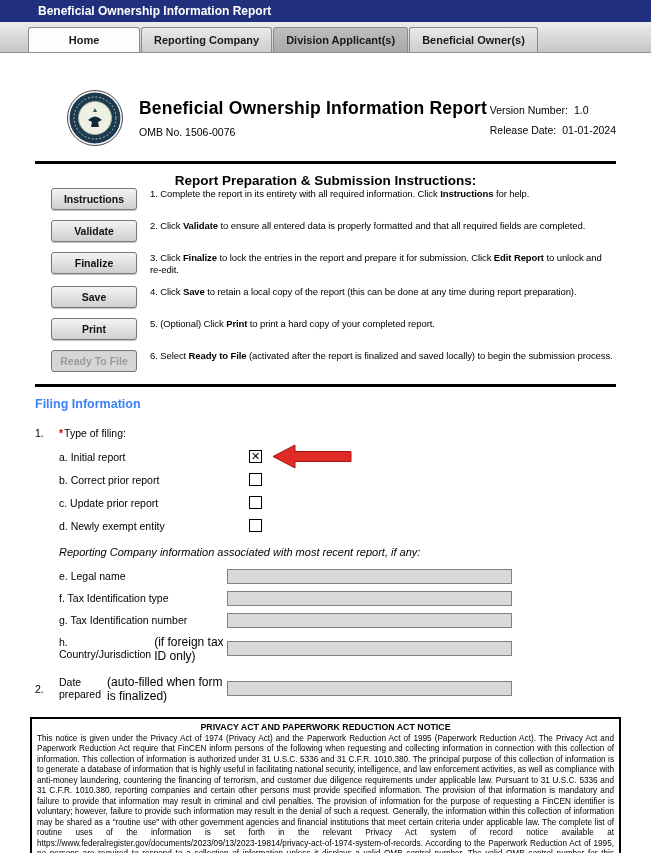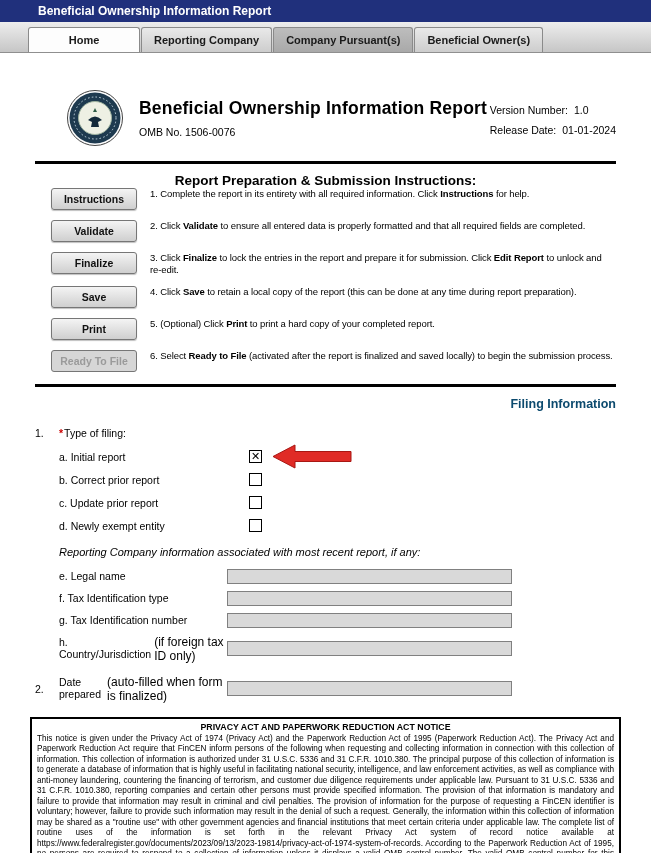--- a/index.html
+++ b/index.html
@@ -35,21 +35,21 @@
   .instructions-heading{text-align:center;font-size:13.5px;font-weight:bold;}
   .instr-row{display:flex;align-items:flex-start;margin-bottom:10px;}
   .instr-row:last-child{margin-bottom:2px;}
   .form-btn{width:86px;height:22px;margin-left:16px;flex:none;font-family:inherit;font-size:10.5px;
             font-weight:bold;color:#111;background:linear-gradient(#f4f4f4,#cfcfcf);
             border:1px solid #767676;border-radius:3px;box-shadow:0 1px 1px rgba(0,0,0,.25);cursor:pointer;}
   .form-btn.disabled{color:#9a9a9a;background:#d6d6d6;box-shadow:none;}
   .instr-text{font-size:9.5px;margin-left:13px;line-height:1.25;letter-spacing:-.1px;padding-right:2px;}
 
   
-  .filing-heading{margin:10px 35px 16px;font-size:12.5px;font-weight:bold;color:#0c4a6e;text-align:right;}
+  .filing-heading{margin:10px 35px 16px;font-size:12.5px;font-weight:bold;color:#3b82f6;}
   .form-area{margin:13px 35px 0;font-size:10.5px;}
   .item-row{display:flex;align-items:center;}
   .item-num{width:24px;flex:none;}
   .req{color:#c00;font-weight:bold;margin-right:1px;}
   .options{margin:11px 0 0 24px;}
   .option-row{display:flex;align-items:center;margin-bottom:9px;height:14px;position:relative;}
   .option-label{width:190px;flex:none;}
   .checkbox{width:13px;height:13px;border:1px solid #000;background:#fff;display:flex;
             align-items:center;justify-content:center;cursor:pointer;flex:none;}
   .mark{font-size:11px;line-height:1;}
@@ -74,21 +74,21 @@
 
 <div class="page">
 
   <div class="titlebar">
     <span>Beneficial Ownership Information Report</span>
   </div>
 
   <div class="tabbar">
     <div class="tab tab-active">Home</div>
     <div class="tab">Reporting Company</div>
-    <div class="tab tab-pressed">Company Pursuant(s)</div>
+    <div class="tab tab-pressed">Division Applicant(s)</div>
     <div class="tab">Beneficial Owner(s)</div>
   </div>
 
   <div class="header">
     <div class="seal">
       <svg width="58" height="58" viewBox="0 0 58 58" xmlns="http://www.w3.org/2000/svg">
         <circle cx="29" cy="29" r="27.5" fill="#ffffff" stroke="#444" stroke-width="1"></circle>
         <circle cx="29" cy="29" r="25.5" fill="#1e3a4f"></circle>
         <circle cx="29" cy="29" r="21" fill="none" stroke="#cfe0ea" stroke-width="0.9" stroke-dasharray="1.6 2.2"></circle>
         <circle cx="29" cy="29" r="16.5" fill="#eef0e4" stroke="#9fb3a0" stroke-width="1"></circle>

